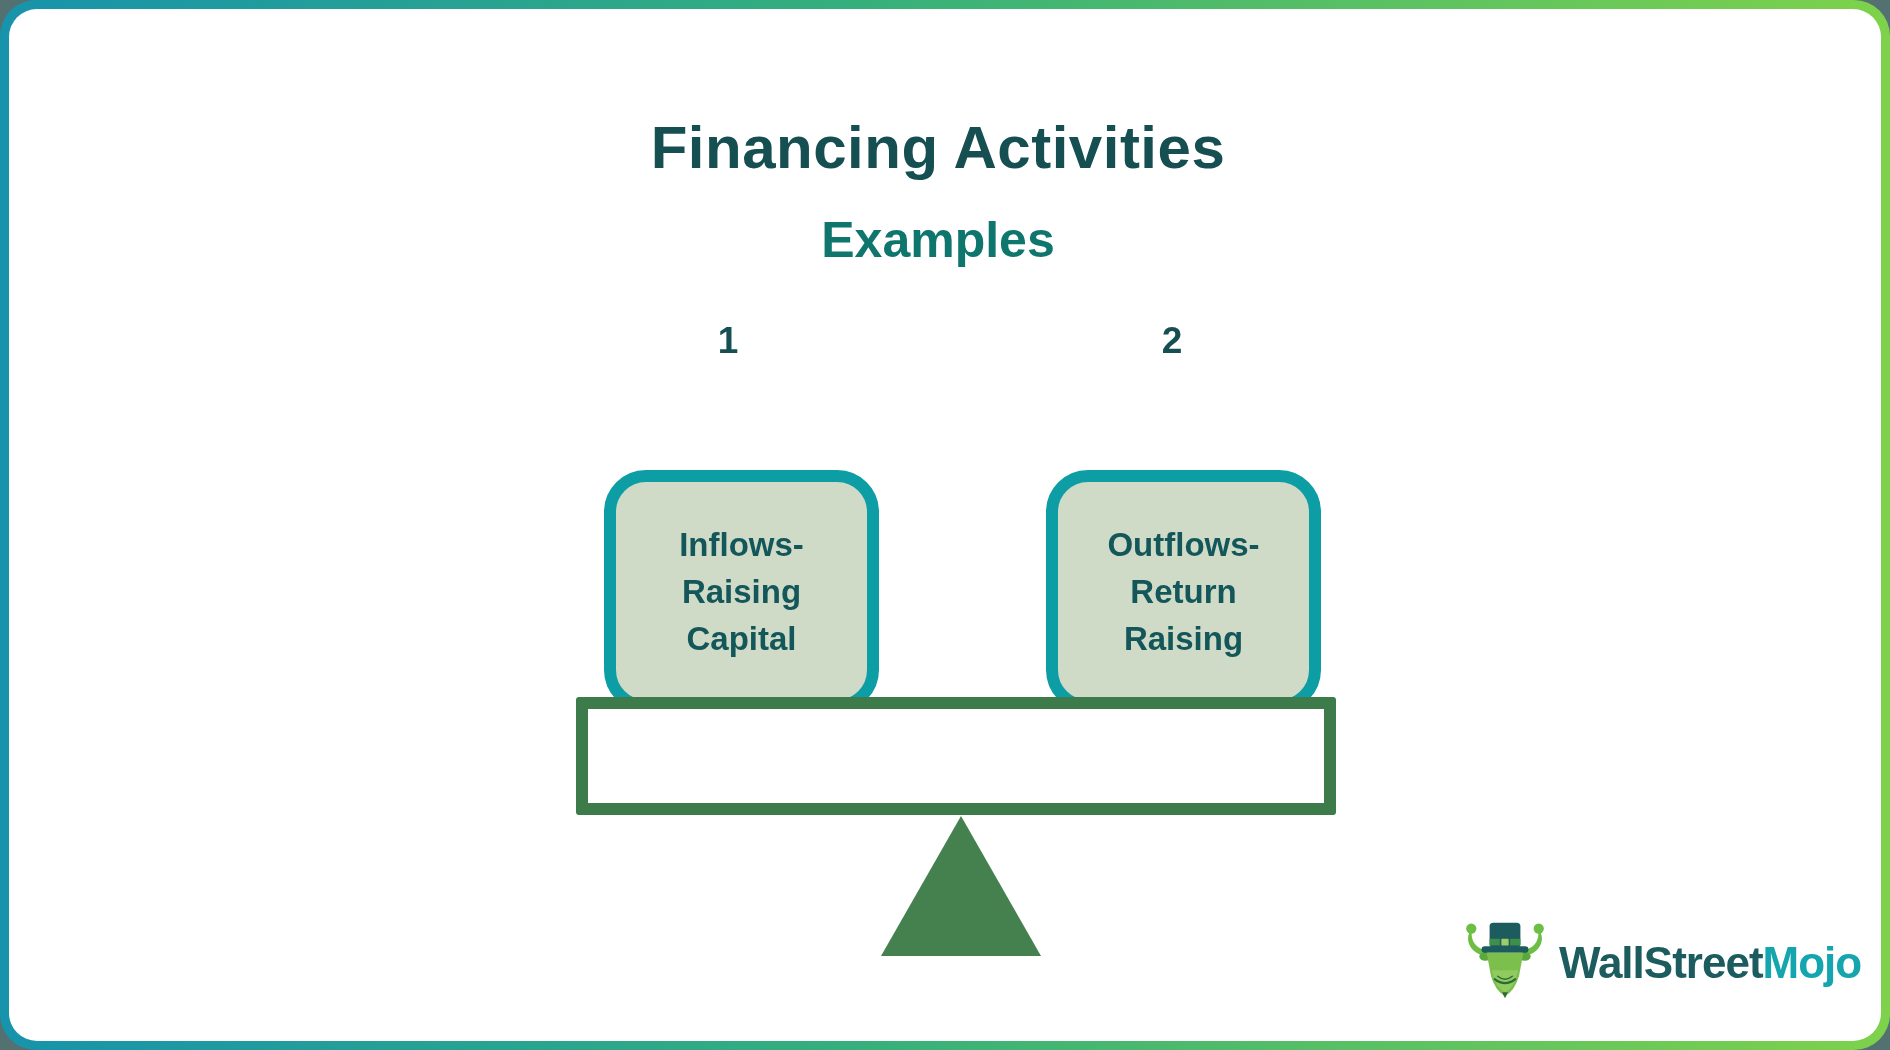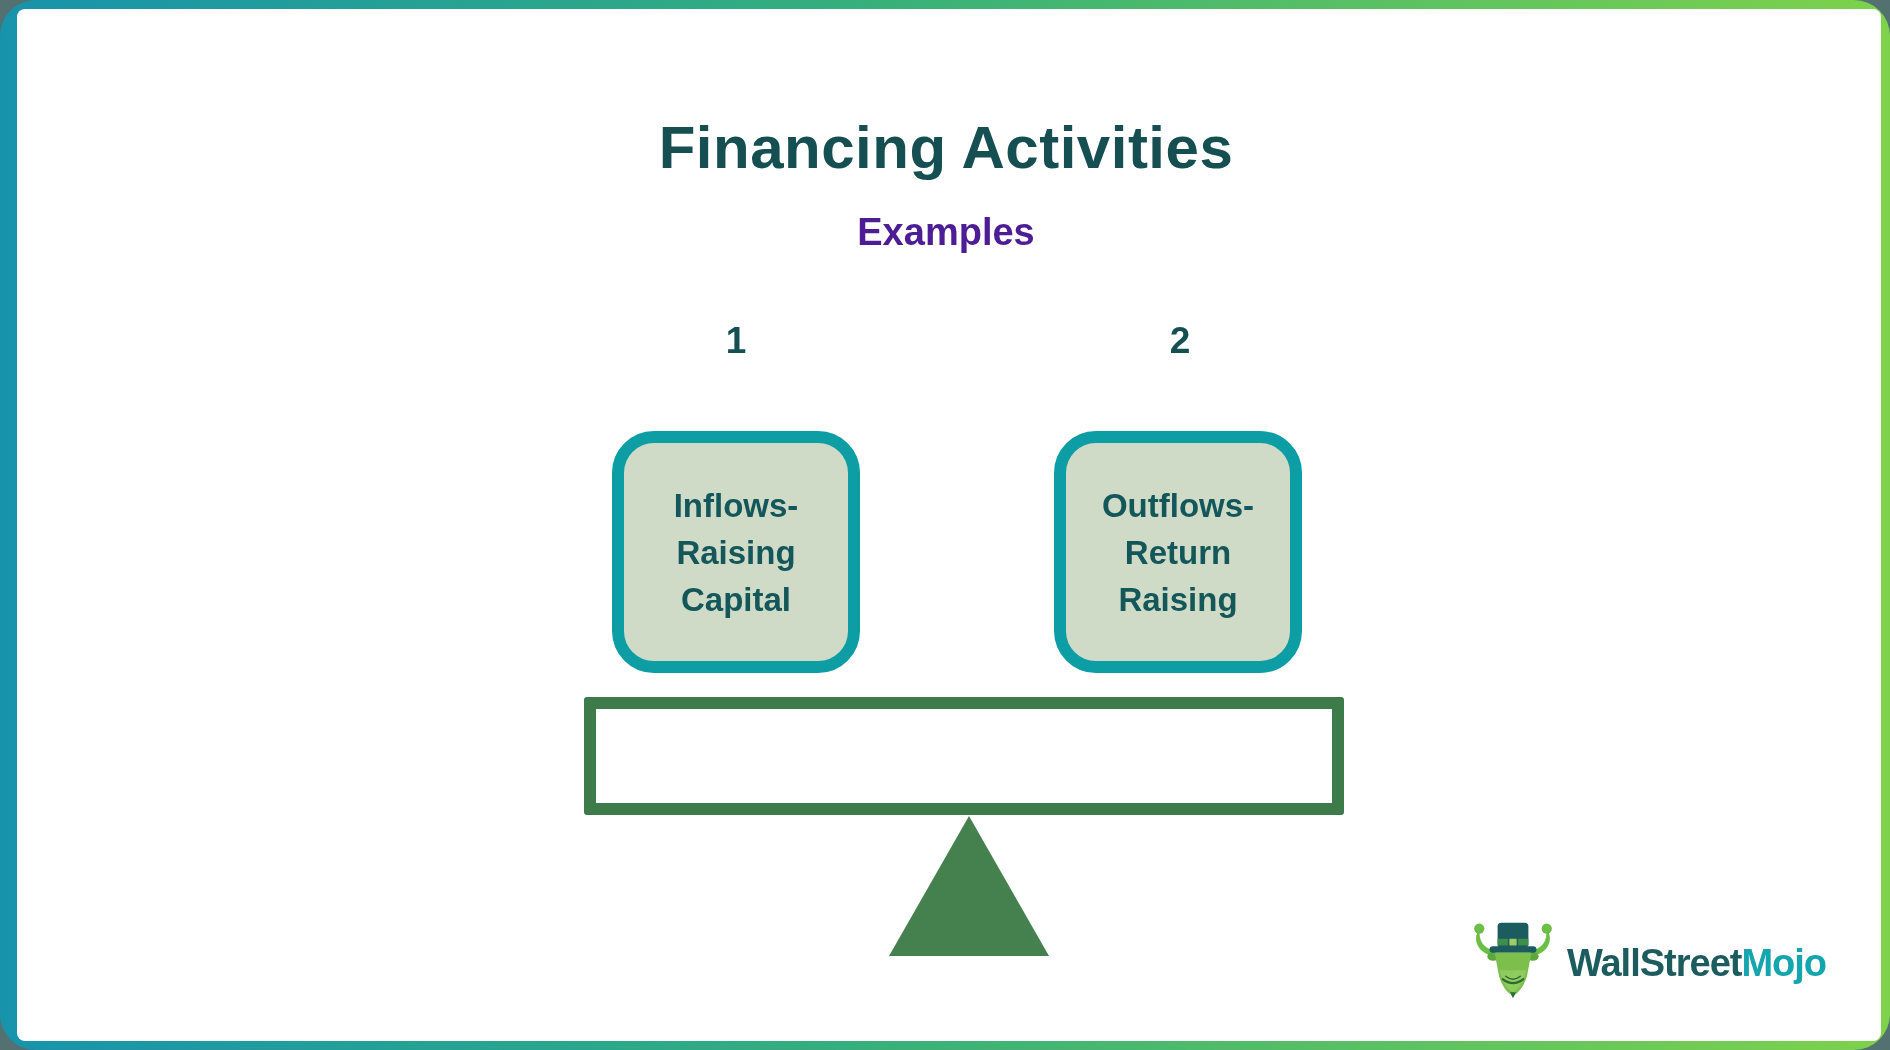--- a/index.html
+++ b/index.html
@@ -17,63 +17,62 @@
   .gradient-frame {
     position: absolute;
     inset: 0;
     border-radius: 36px;
     background: linear-gradient(90deg, #1793AC 0%, #35AF7C 45%, #7ED24B 100%);
   }
 
   .card {
     position: absolute;
     inset: 9px;
-    border-radius: 8px;
+    border-radius: 28px;
     background: #ffffff;
-    margin-left: 8px;
   }
 
   .title {
     position: absolute;
     top: 64px;
     left: 929px;
     transform: translateX(-50%);
     font-size: 60px;
     font-weight: bold;
     letter-spacing: 0.5px;
     color: #154F52;
     white-space: nowrap;
   }
 
   .subtitle {
     position: absolute;
     top: 202px;
     left: 929px;
     transform: translateX(-50%);
-    font-size: 38px;
+    font-size: 50px;
     font-weight: bold;
-    color: #4c1d95;
+    color: #0f766e;
     white-space: nowrap;
   }
 
   .example-number {
     position: absolute;
     top: 311px;
     transform: translateX(-50%);
     font-size: 37px;
     font-weight: bold;
     color: #154F52;
   }
   .num-1 { left: 719px; }
   .num-2 { left: 1163px; }
 
   .example-box {
     position: absolute;
-    top: 422px;
-    width: 248px;
+    top: 461px;
+    width: 275px;
     height: 242px;
     background: #CFDBC7;
     border: 12px solid #0C9DA5;
     border-radius: 42px;
     display: flex;
     align-items: center;
     justify-content: center;
     text-align: center;
   }
   .box-1 { left: 595px; }
@@ -112,21 +111,21 @@
   .logo {
     position: absolute;
     left: 1452px;
     top: 908px;
     display: flex;
     align-items: center;
     gap: 10px;
   }
   .logo svg { display: block; }
   .logo-text {
-    font-size: 38px;
+    font-size: 44px;
     font-weight: bold;
     letter-spacing: -1px;
     white-space: nowrap;
   }
   .logo-text .part1 { color: #1C5C5E; }
   .logo-text .part2 { color: #14A5AE; }
 </style>
 </head>
 <body>
 

